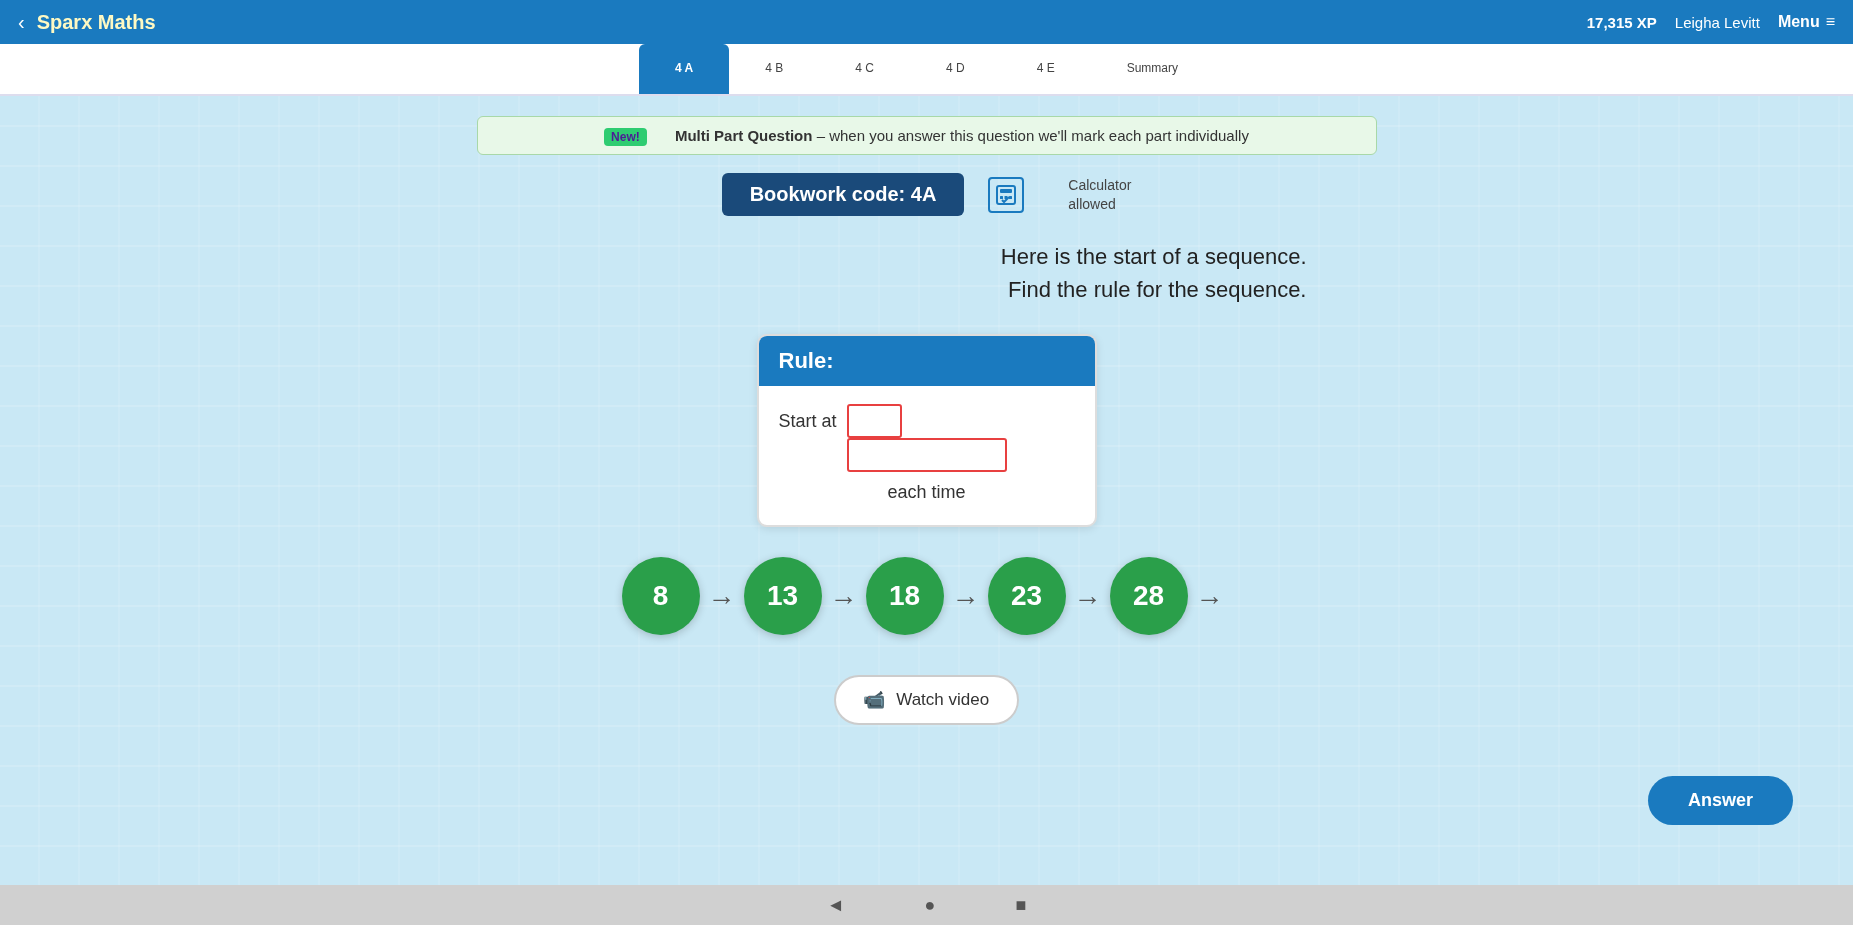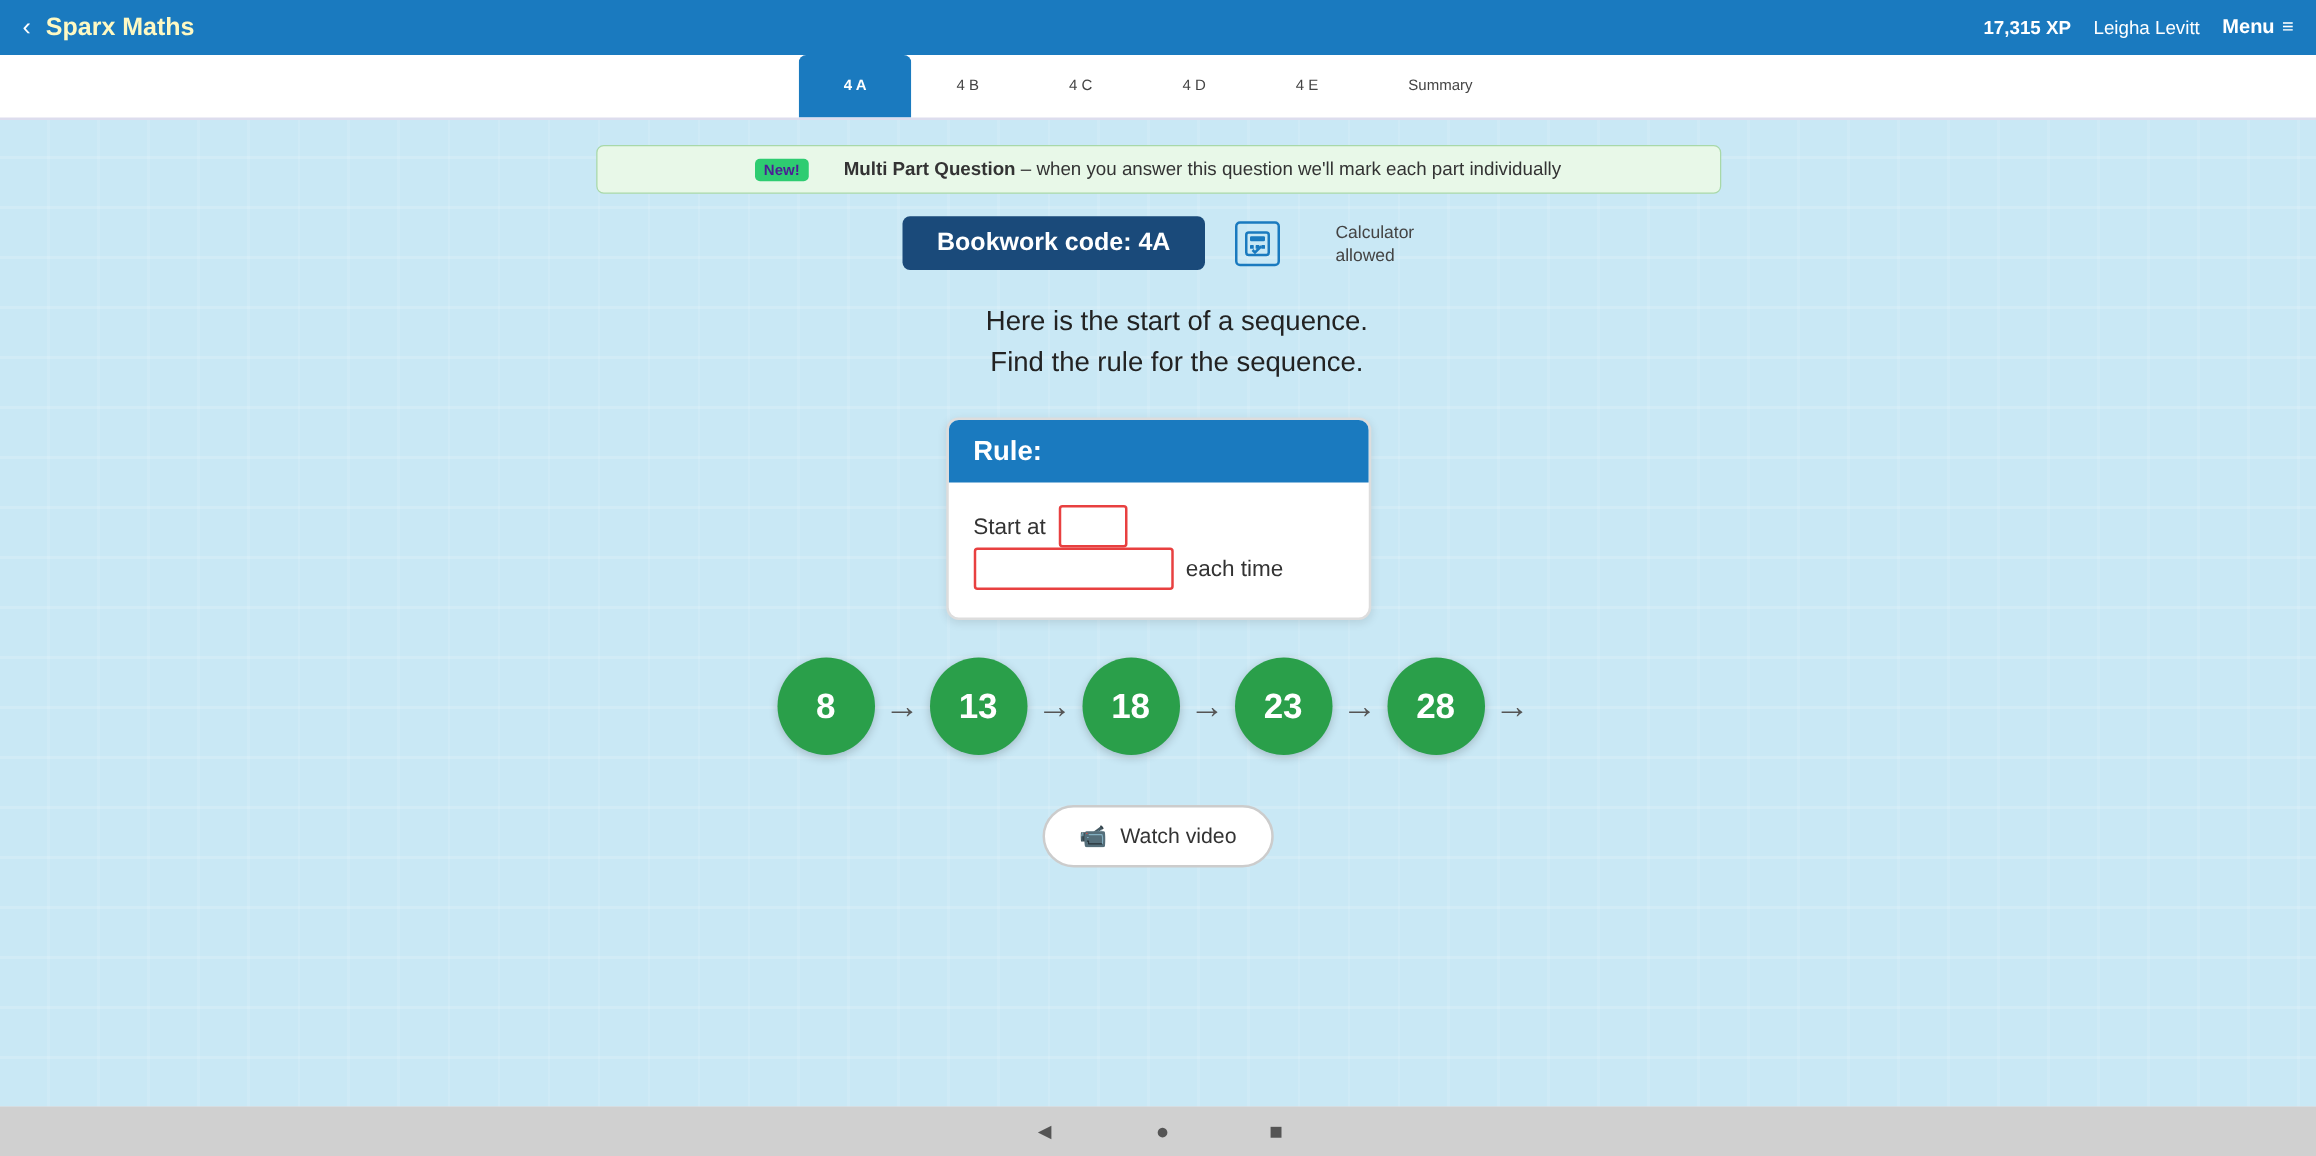--- a/index.html
+++ b/index.html
@@ -147,21 +147,21 @@
       border-radius: 4px;
       display: flex;
       align-items: center;
       justify-content: center;
       color: #1a7abf;
       font-size: 18px;
     }
 
     
     .question-text {
-      text-align: center;
+      text-align: right;
       margin: 0 auto 28px auto;
       max-width: 760px;
       font-size: 22px;
       color: #222;
       line-height: 1.5;
       padding-left: 30px;
     }
 
     
     .rule-box {
@@ -198,20 +198,21 @@
       font-size: 16px;
       text-align: center;
       outline: none;
     }
     .rule-each-row {
       display: flex;
       align-items: center;
       gap: 10px;
       font-size: 18px;
       color: #333;
+      flex-direction: column;
     }
     .rule-input-wide {
       width: 160px;
       height: 34px;
       border: 2px solid #e84040;
       border-radius: 3px;
       font-size: 16px;
       text-align: center;
       outline: none;
     }
@@ -392,20 +393,21 @@
       <span class="seq-arrow">→</span>
     </div>
 
     <div class="watch-row">
       <button class="watch-video-btn">
         <span class="video-icon">📹</span>
         <span>Watch video</span>
       </button>
     </div>
 
+    <button class="answer-btn">Answer</button>
 
   </div>
 </div>
 
 <div class="bottom-bar">
   <button class="bottom-nav-btn">◄</button>
   <button class="bottom-nav-btn">●</button>
   <button class="bottom-nav-btn">■</button>
 </div>
 

